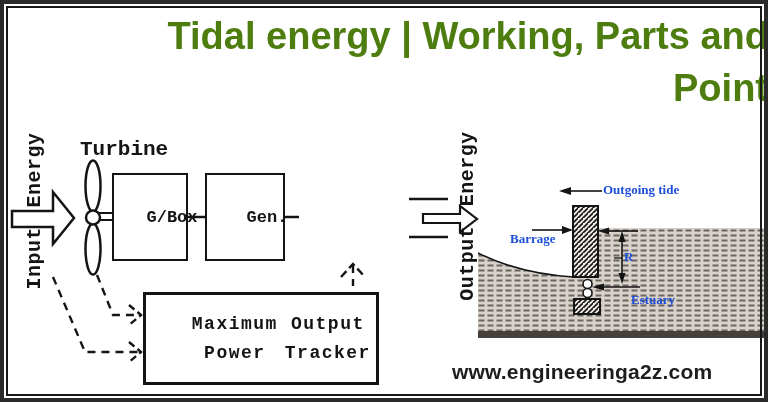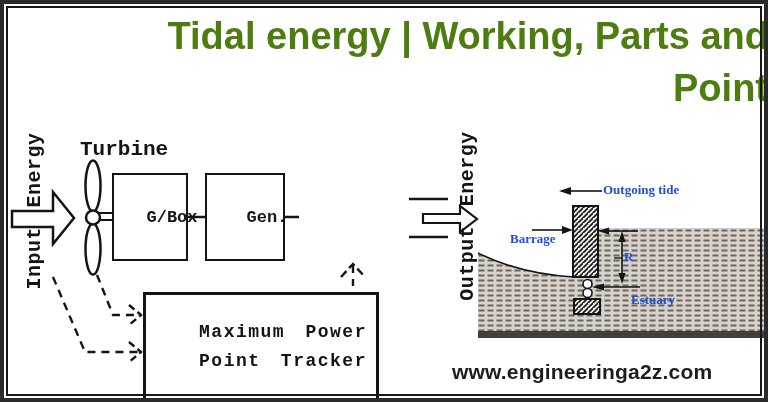--- a/index.html
+++ b/index.html
@@ -18,22 +18,22 @@
   .dbox{
     position:absolute;background:#ffffff;border:2.5px solid #141414;
     display:flex;align-items:center;justify-content:center;z-index:10;
     box-sizing:border-box;
     padding-left:44px;
   }
   #box-gearbox{left:112px;top:173px;width:76px;height:88px;font-size:17px;}
   #box-generator{left:205px;top:173px;width:80px;height:88px;font-size:17px;}
   #box-controller{left:298px;top:173px;width:111px;height:88px;font-size:16px;}
   #box-mppt{
-    left:143px;top:292px;width:236px;height:110px;border-width:3px;
-    flex-direction:column;font-size:18px;line-height:29px;
+    left:143px;top:292px;width:236px;height:93px;border-width:3px;
+    flex-direction:row;font-size:18px;line-height:29px;
     letter-spacing:1.5px;word-spacing:8px;text-align:center;
   }
   .vlabel{
     position:absolute;height:24px;display:flex;align-items:center;justify-content:center;
     font-size:20px;letter-spacing:0.5px;word-spacing:7px;white-space:nowrap;
     transform:rotate(-90deg);z-index:4;
   }
   #label-input-energy{left:-51px;top:199px;width:170px;}
   #label-output-energy{left:379px;top:204px;width:175px;}
   #label-turbine{position:absolute;left:52px;top:138px;font-size:21px;z-index:4;margin-left:28px;}
@@ -97,21 +97,21 @@
   <div class="mono" id="label-turbine">Turbine</div>
 
   <div class="dbox mono" id="box-gearbox">
     <span>G/Box</span>
   </div>
   <div class="dbox mono" id="box-generator">
     <span>Gen.</span>
   </div>
   <div class="dbox mono" id="box-mppt">
     <div>Maximum Power</div>
-    <div>Point Tracker</div>
+    <div>Output Tracker</div>
   </div>
 
   <svg id="tidal-svg" width="286" height="172" viewBox="0 0 286 172">
     <defs>
       <pattern id="wtr" width="9" height="5" patternUnits="userSpaceOnUse">
         <rect width="9" height="5" fill="#d8d2cb"></rect>
         <rect x="0.5" y="1.5" width="6" height="2" fill="#6b655f"></rect>
       </pattern>
       <pattern id="hatch" width="5" height="5" patternUnits="userSpaceOnUse">
         <rect width="5" height="5" fill="#f0ede7"></rect>

